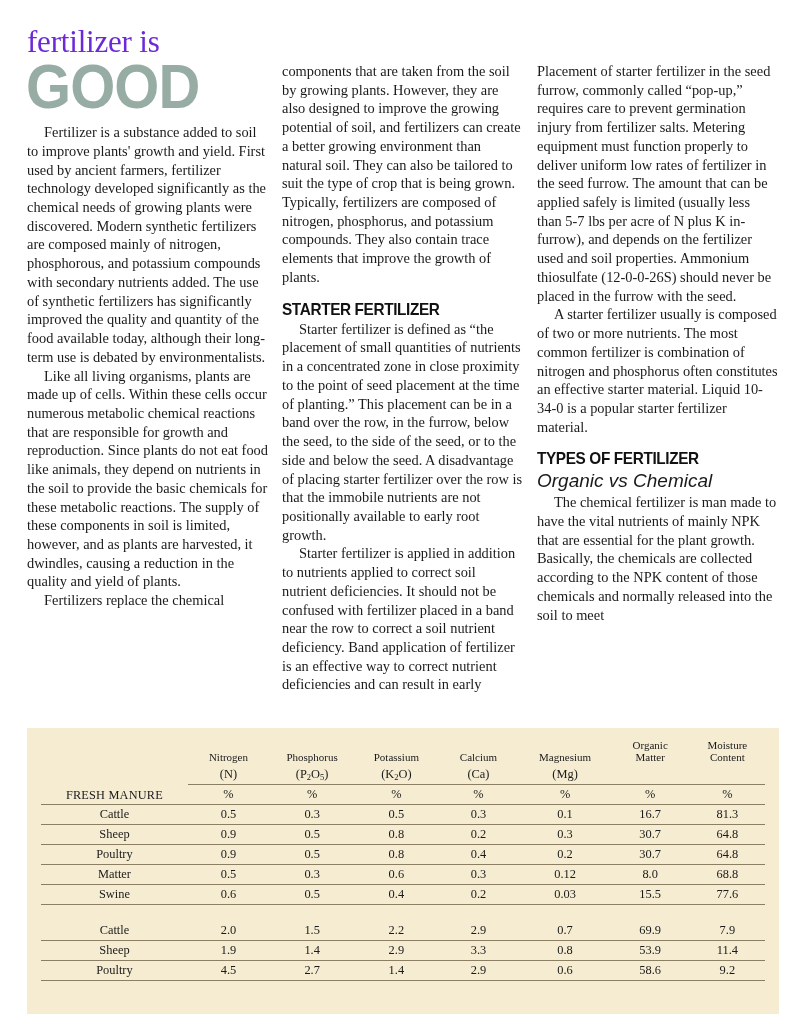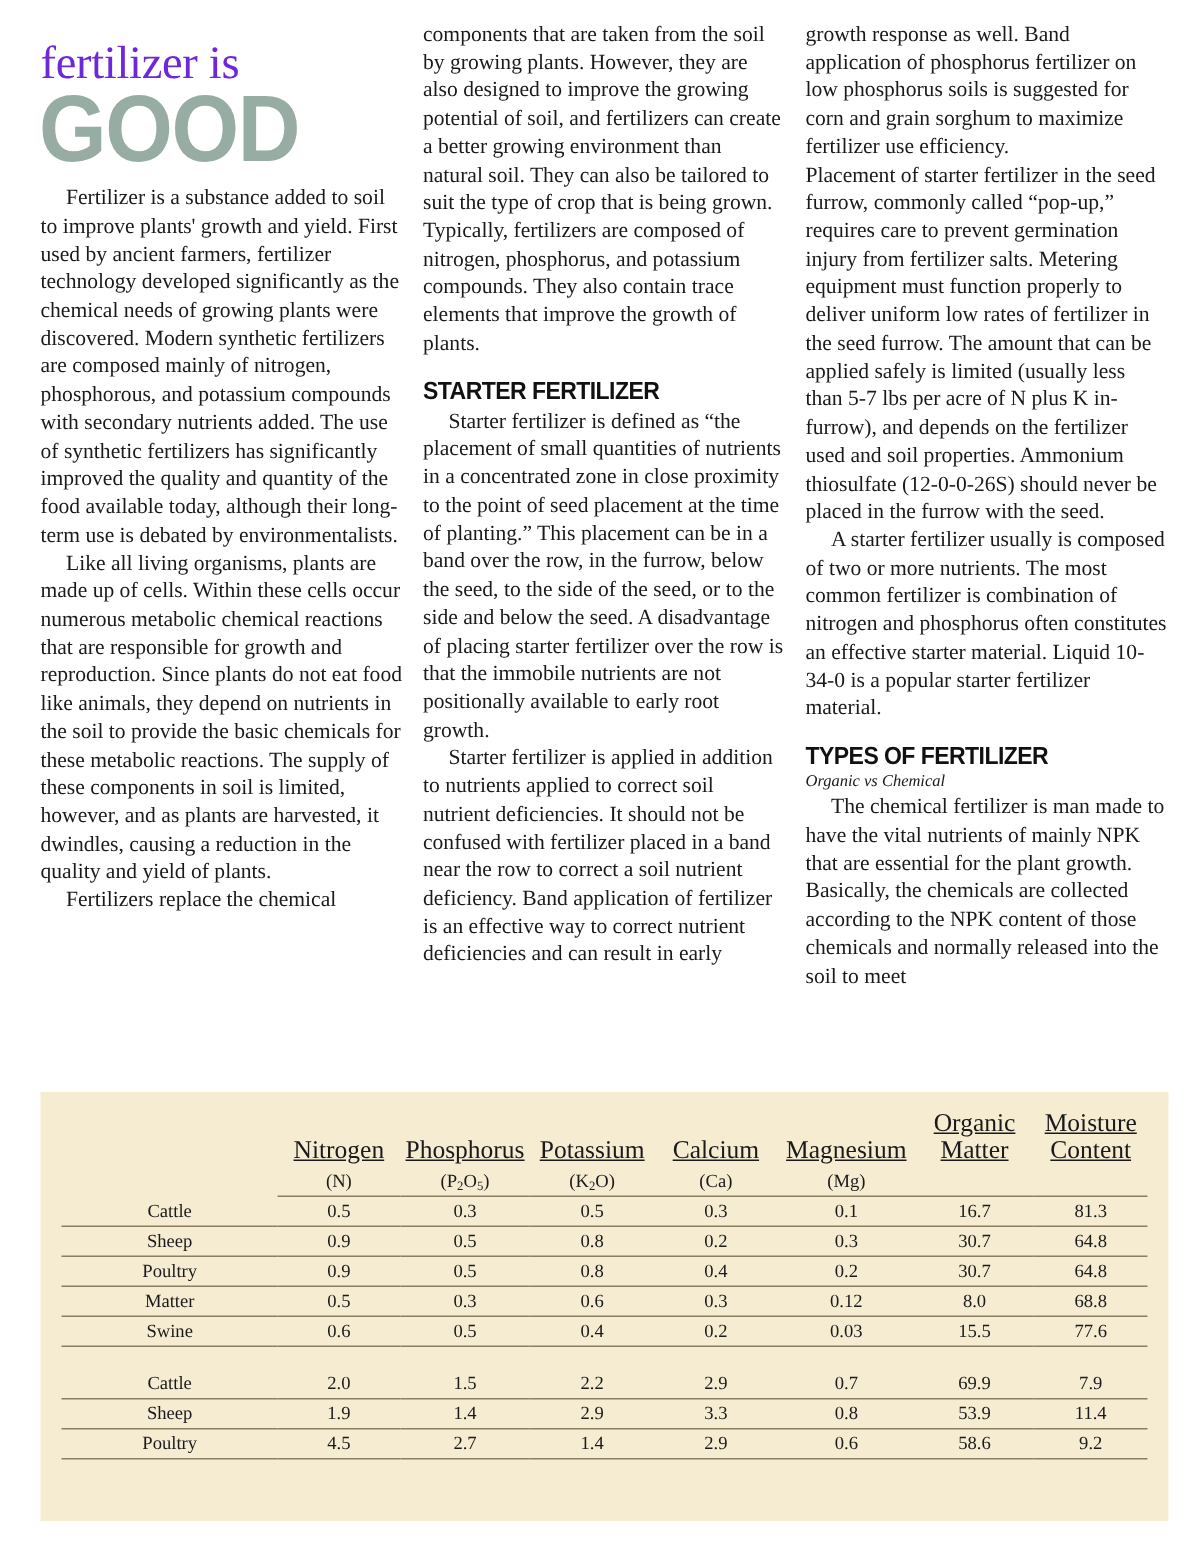--- a/index.html
+++ b/index.html
@@ -53,38 +53,38 @@
   
   p.body {
     font-family: "Liberation Serif", serif;
     font-size: 14.4px;
     line-height: 1.30;
     margin: 0;
     text-align: left;
     text-indent: 17px;
     hyphens: manual;
   }
-  p.body.noindent { text-indent: 0; }
+  p.body.noindent { text-indent: 0; margin-top: 48px; }
 
   
   h2.section {
     font-family: "Liberation Sans Narrow", "Liberation Sans", sans-serif;
     font-size: 16.5px;
     font-weight: 700;
     letter-spacing: -0.4px;
     transform: scaleX(0.93);
     transform-origin: left center;
     margin: 13px 0 2px 0;
     line-height: 1.1;
     color: #111;
   }
   h3.subsection {
-    font-family: Liberation Serif, serif;
+    font-family: Liberation Sans, sans-serif;
     font-style: italic;
-    font-size: 11px;
+    font-size: 19px;
     font-weight: 400;
     margin: 0 0 1px 0;
     line-height: 1.2;
   }
 
   
   .table-panel {
     position: absolute;
     left: 27px; top: 728px;
     width: 752px; height: 286px;
@@ -99,24 +99,23 @@
     color: #1a1a1a;
   }
   table.manure td, table.manure th {
     padding: 2px 2px;
     text-align: center;
     font-weight: 400;
     vertical-align: bottom;
     white-space: nowrap;
   }
   th.hdr {
-    font-size: 17px;
+    font-size: 11px;
     line-height: 1.05;
     padding-bottom: 2px;
-    text-decoration: underline;
   }
   td.rowlabel {
     text-align: center;
     width: 148px;
     margin-top: 32px;
   }
   td.grouplabel {
     text-align: center;
     font-weight: 700;
     font-size: 12.3px;
@@ -148,21 +147,20 @@
     </div>
 
     <div class="col">
       <p class="body noindent">components that are taken from the soil by growing plants. However, they are also designed to improve the growing potential of soil, and fertilizers can create a better growing environment than natural soil. They can also be tailored to suit the type of crop that is being grown. Typically, fertilizers are composed of nitrogen, phosphorus, and potassium compounds. They also contain trace elements that improve the growth of plants.</p>
       <h2 class="section">STARTER FERTILIZER</h2>
       <p class="body">Starter fertilizer is defined as “the placement of small quantities of nutrients in a concentrated zone in close proximity to the point of seed placement at the time of planting.” This placement can be in a band over the row, in the furrow, below the seed, to the side of the seed, or to the side and below the seed. A disadvantage of placing starter fertilizer over the row is that the immobile nutrients are not positionally available to early root growth.</p>
       <p class="body">Starter fertilizer is applied in addition to nutrients applied to correct soil nutrient deficiencies. It should not be confused with fertilizer placed in a band near the row to correct a soil nutrient deficiency. Band application of fertilizer is an effective way to correct nutrient deficiencies and can result in early</p>
     </div>
 
     <div class="col">
-      <p class="body noindent">growth response as well. Band application of phosphorus fertilizer on low phosphorus soils is suggested for corn and grain sorghum to maximize fertilizer use efficiency.</p>
       <p class="body noindent">Placement of starter fertilizer in the seed furrow, commonly called “pop-up,” requires care to prevent germination injury from fertilizer salts. Metering equipment must function properly to deliver uniform low rates of fertilizer in the seed furrow. The amount that can be applied safely is limited (usually less than 5-7 lbs per acre of N plus K in-furrow), and depends on the fertilizer used and soil properties. Ammonium thiosulfate (12-0-0-26S) should never be placed in the furrow with the seed.</p>
       <p class="body">A starter fertilizer usually is composed of two or more nutrients. The most common fertilizer is combination of nitrogen and phosphorus often constitutes an effective starter material. Liquid 10-34-0 is a popular starter fertilizer material.</p>
       <h2 class="section">TYPES OF FERTILIZER</h2>
       <h3 class="subsection">Organic vs Chemical</h3>
       <p class="body">The chemical fertilizer is man made to have the vital nutrients of mainly NPK that are essential for the plant growth. Basically, the chemicals are collected according to the NPK content of those chemicals and normally released into the soil to meet</p>
     </div>
 
   </div>
 
   <div class="table-panel">
@@ -200,20 +198,30 @@
         <td class="nb"></td>
         <td>(N)</td>
         <td><span>(P</span><sub>2</sub><span>O</span><sub>5</sub><span>)</span></td>
         <td><span>(K</span><sub>2</sub><span>O)</span></td>
         <td>(Ca)</td>
         <td>(Mg)</td>
         <td></td>
         <td></td>
       </tr>
 
+      <tr class="ruled">
+        <td class="grouplabel">FRESH MANURE</td>
+        <td>%</td>
+        <td>%</td>
+        <td>%</td>
+        <td>%</td>
+        <td>%</td>
+        <td>%</td>
+        <td>%</td>
+      </tr>
 
       <tr class="ruled">
         <td class="rowlabel">Cattle</td>
         <td>0.5</td>
         <td>0.3</td>
         <td>0.5</td>
         <td>0.3</td>
         <td>0.1</td>
         <td>16.7</td>
         <td>81.3</td>

